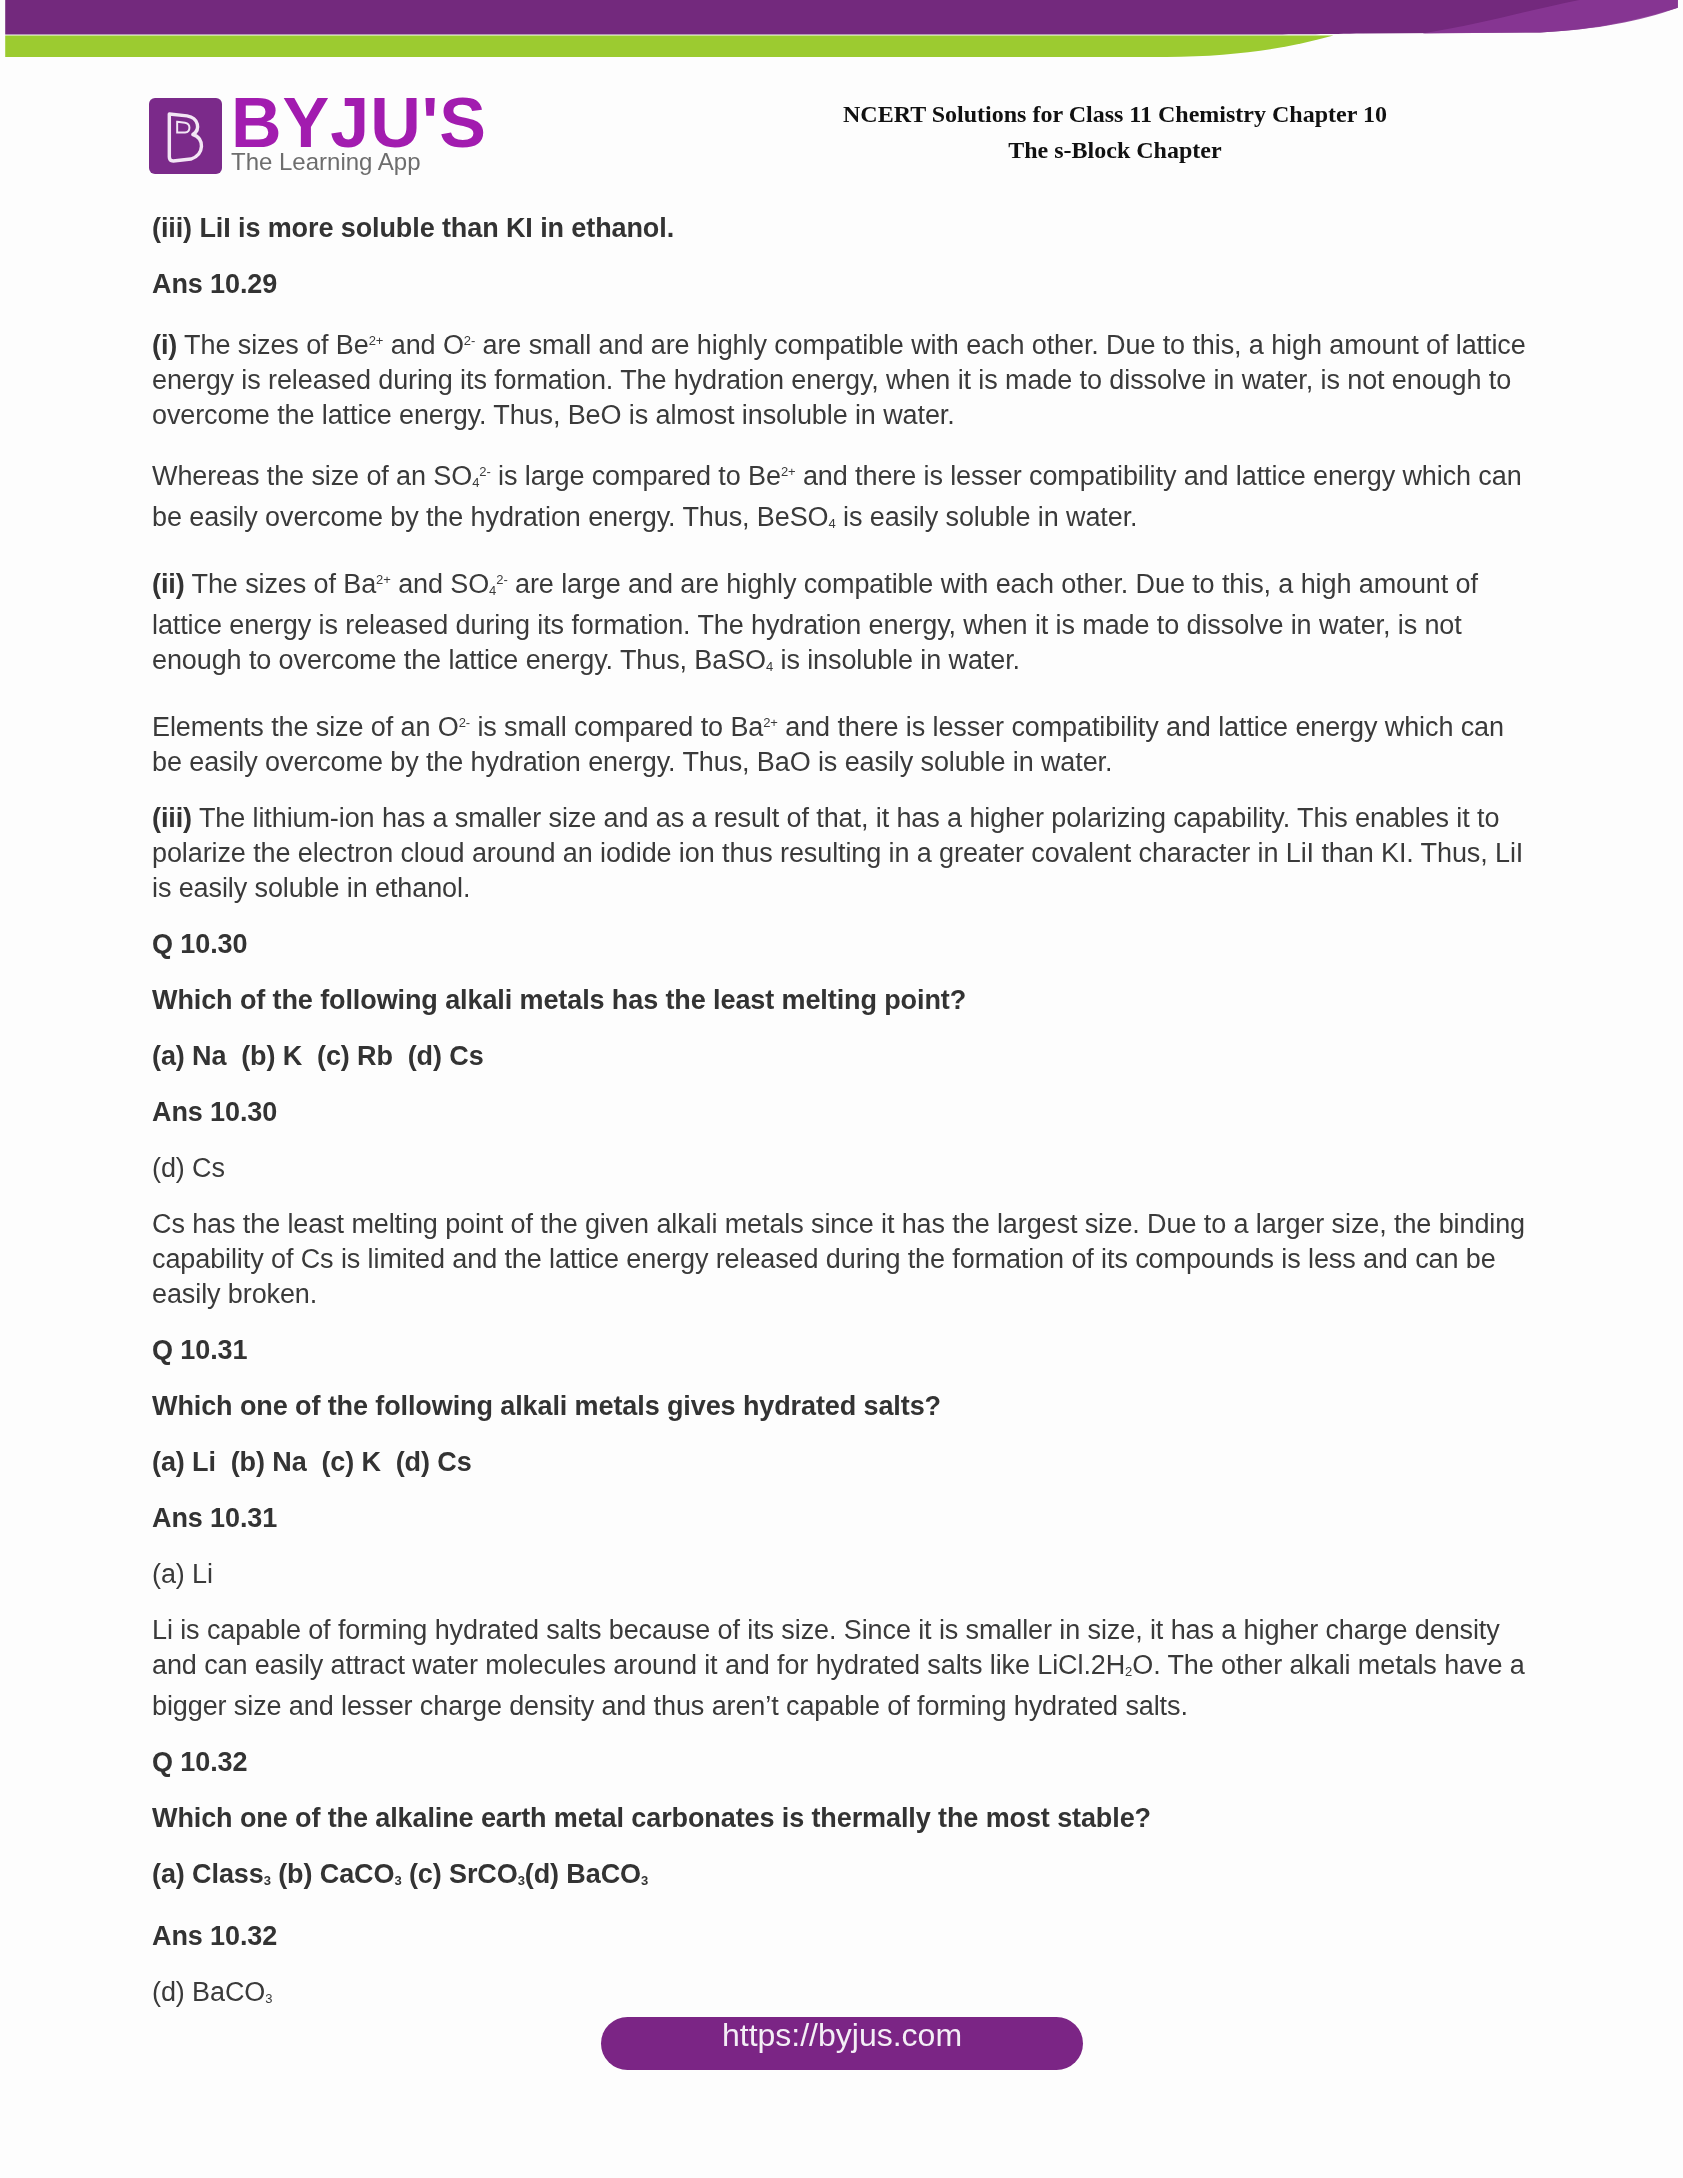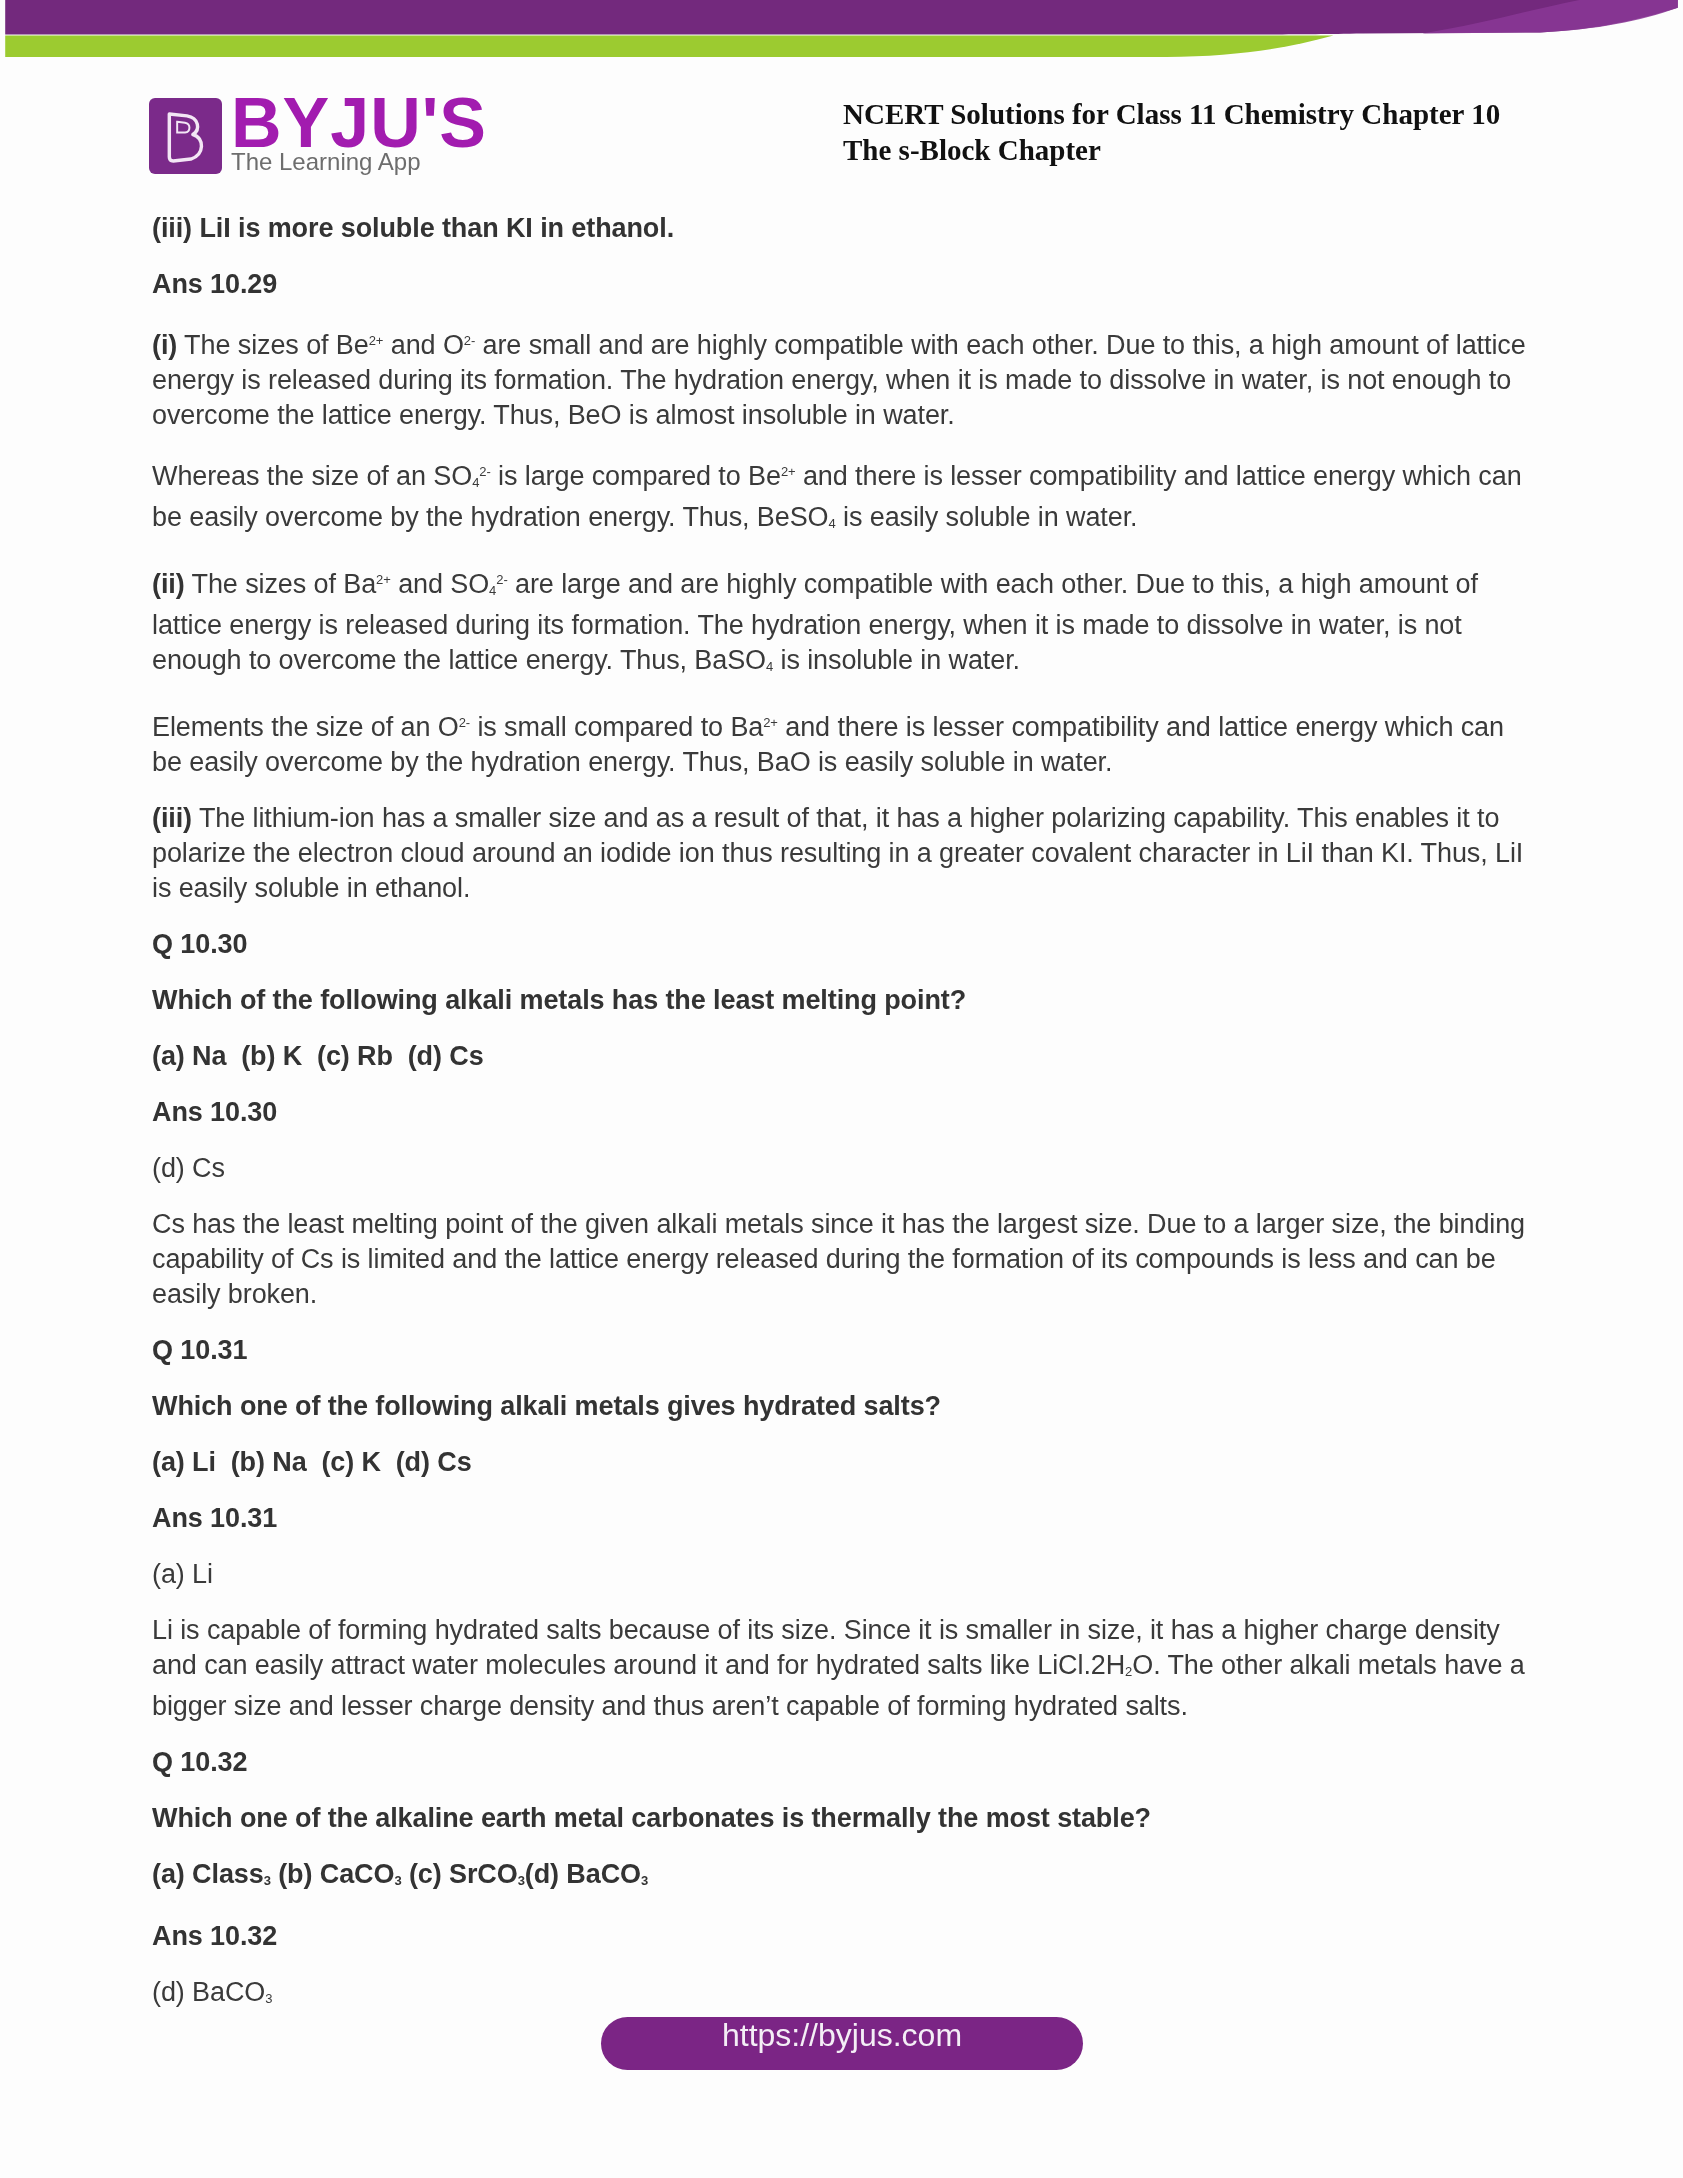--- a/index.html
+++ b/index.html
@@ -9,21 +9,21 @@
   .header-band { position: absolute; left: 0; top: 0; width: 1683px; height: 61px; }
   .header-band svg { display: block; }
 
   .logo { position: absolute; left: 149px; top: 98px; display: flex; align-items: flex-start; }
   .logo-mark { width: 73px; height: 76px; background: #7b2a8a; border-radius: 6px; position: relative; }
   .logo-mark svg { position: absolute; left: 14px; top: 12px; }
   .logo-text { margin-left: 9px; display: flex; flex-direction: column; }
   .logo-word { font-family: "Liberation Sans", sans-serif; font-weight: bold; font-size: 70px; line-height: 51px; color: #a21caf; letter-spacing: 1px; }
   .logo-tag { font-family: "Liberation Sans", sans-serif; font-size: 24px; line-height: 26px; color: #6d6d6d; margin-top: 0px; }
 
-  .doc-title { position: absolute; left: 843px; top: 96px; font-family: "Liberation Serif", "DejaVu Serif", serif; font-weight: bold; font-size: 29px; line-height: 36px; color: #111; }
+  .doc-title { position: absolute; left: 843px; top: 96px; font-family: "Liberation Serif", "DejaVu Serif", serif; font-weight: bold; font-size: 24px; line-height: 36px; color: #111; text-align: center; }
 
   .content { position: absolute; left: 152px; top: 211px; width: 1386px; }
   .p { font-size: 27px; line-height: 35px; color: #3a3a3a; margin-bottom: 21px; letter-spacing: -0.1px; }
   .b { font-weight: bold; color: #333; }
   .p sup, .p sub { font-size: 13px; }
   .p sup { vertical-align: 9px; }
   .p sub { vertical-align: -2px; }
 
   .footer-pill { position: absolute; left: 601px; top: 2017px; width: 482px; height: 53px; background: #7b2585; border-radius: 27px; display: flex; align-items: flex-start; justify-content: center; }
   .footer-pill span { color: #f4eef6; font-family: "Liberation Sans", sans-serif; font-size: 32px; }

